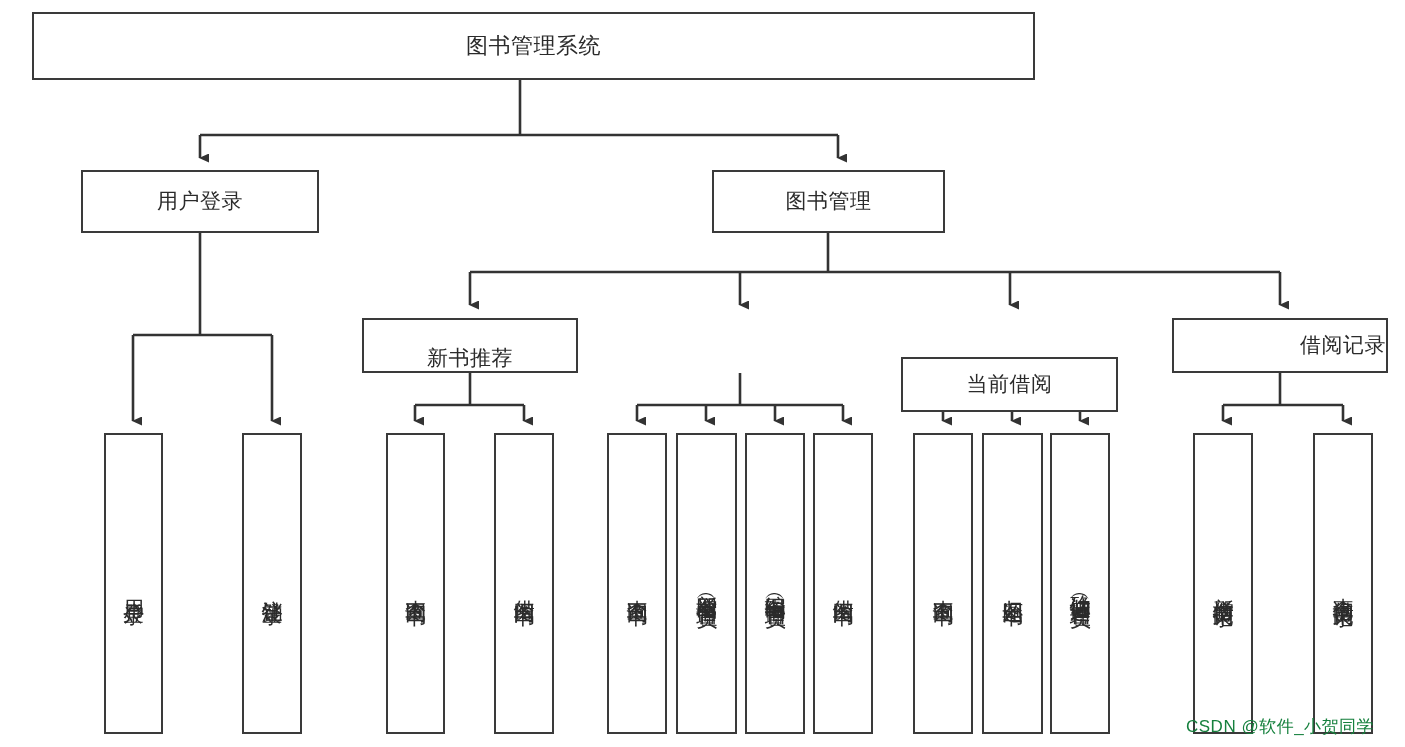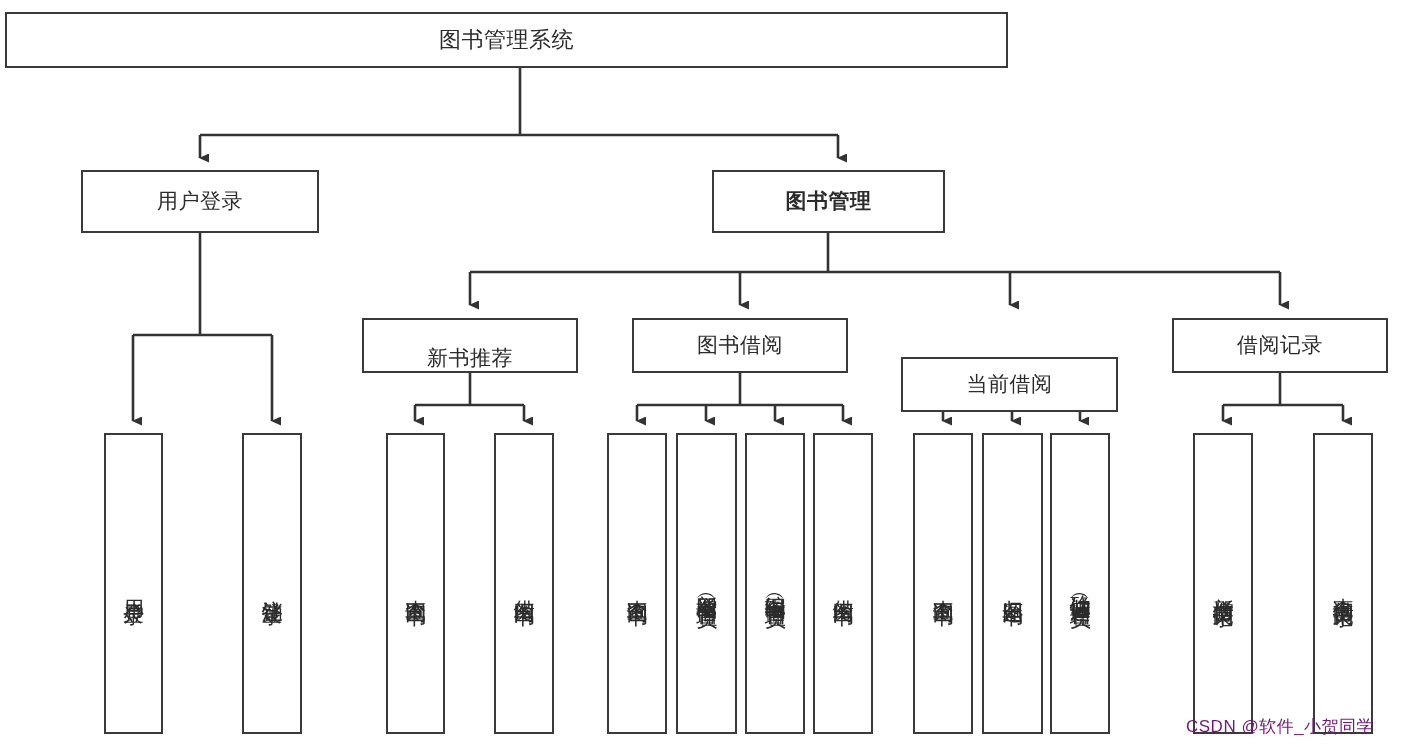--- a/index.html
+++ b/index.html
@@ -60,21 +60,21 @@
     line-height:1.08;
     letter-spacing:2px;
     white-space:normal;
     max-height:290px;
   }
   .watermark{
     position:absolute;
     left:1186px;
     top:715px;
     font-size:17px;
-    color:#701a75;
+    color:#15803d;
     letter-spacing:0.5px;
     z-index:3;
     white-space:nowrap;
     font-family:"Liberation Sans","DejaVu Sans",sans-serif;
   }
 </style>
 </head>
 <body>
 
 <div id="diagram-root">
@@ -122,41 +122,38 @@
       <path d="M1012,405 L1012,421" marker-end="url(#arrowhead)"></path>
       <path d="M1080,405 L1080,421" marker-end="url(#arrowhead)"></path>
 
       <path d="M1280,373 L1280,405"></path>
       <path d="M1223,405 L1343,405"></path>
       <path d="M1223,405 L1223,421" marker-end="url(#arrowhead)"></path>
       <path d="M1343,405 L1343,421" marker-end="url(#arrowhead)"></path>
     </g>
   </svg>
 
-  <div class="node h title" style="left:5px;top:12px;width:1003px;height:56px;">
+  <div class="node h title" style="left:32px;top:12px;width:1003px;height:68px;">
     <span class="label">图书管理系统</span>
   </div>
 
   <div class="node h" style="left:81px;top:170px;width:238px;height:63px;">
     <span class="label">用户登录</span>
   </div>
-  <div class="node h" style="left:712px;top:170px;width:233px;height:63px;font-weight:bold;">
+  <div class="node h" style="left:712px;top:170px;width:233px;height:63px;">
     <span class="label">图书管理</span>
   </div>
 
   <div class="node h" style="left:362px;top:318px;width:216px;height:55px;align-items:flex-end;">
     <span class="label">新书推荐</span>
   </div>
-  <div class="node h" style="left:632px;top:318px;width:216px;height:55px;">
-    <span class="label">图书借阅</span>
-  </div>
   <div class="node h" style="left:901px;top:318px;width:217px;height:55px;margin-top:39px;">
     <span class="label">当前借阅</span>
   </div>
-  <div class="node h" style="left:1172px;top:318px;width:216px;height:55px;">
+  <div class="node h" style="left:1172px;top:318px;width:216px;height:55px;justify-content:flex-end;">
     <span class="label">借阅记录</span>
   </div>
 
   <div class="node v" style="left:104px;top:433px;width:59px;height:301px;">
     <span class="label">用户登录</span>
   </div>
   <div class="node v" style="left:242px;top:433px;width:60px;height:301px;">
     <span class="label">注销登录</span>
   </div>
 

